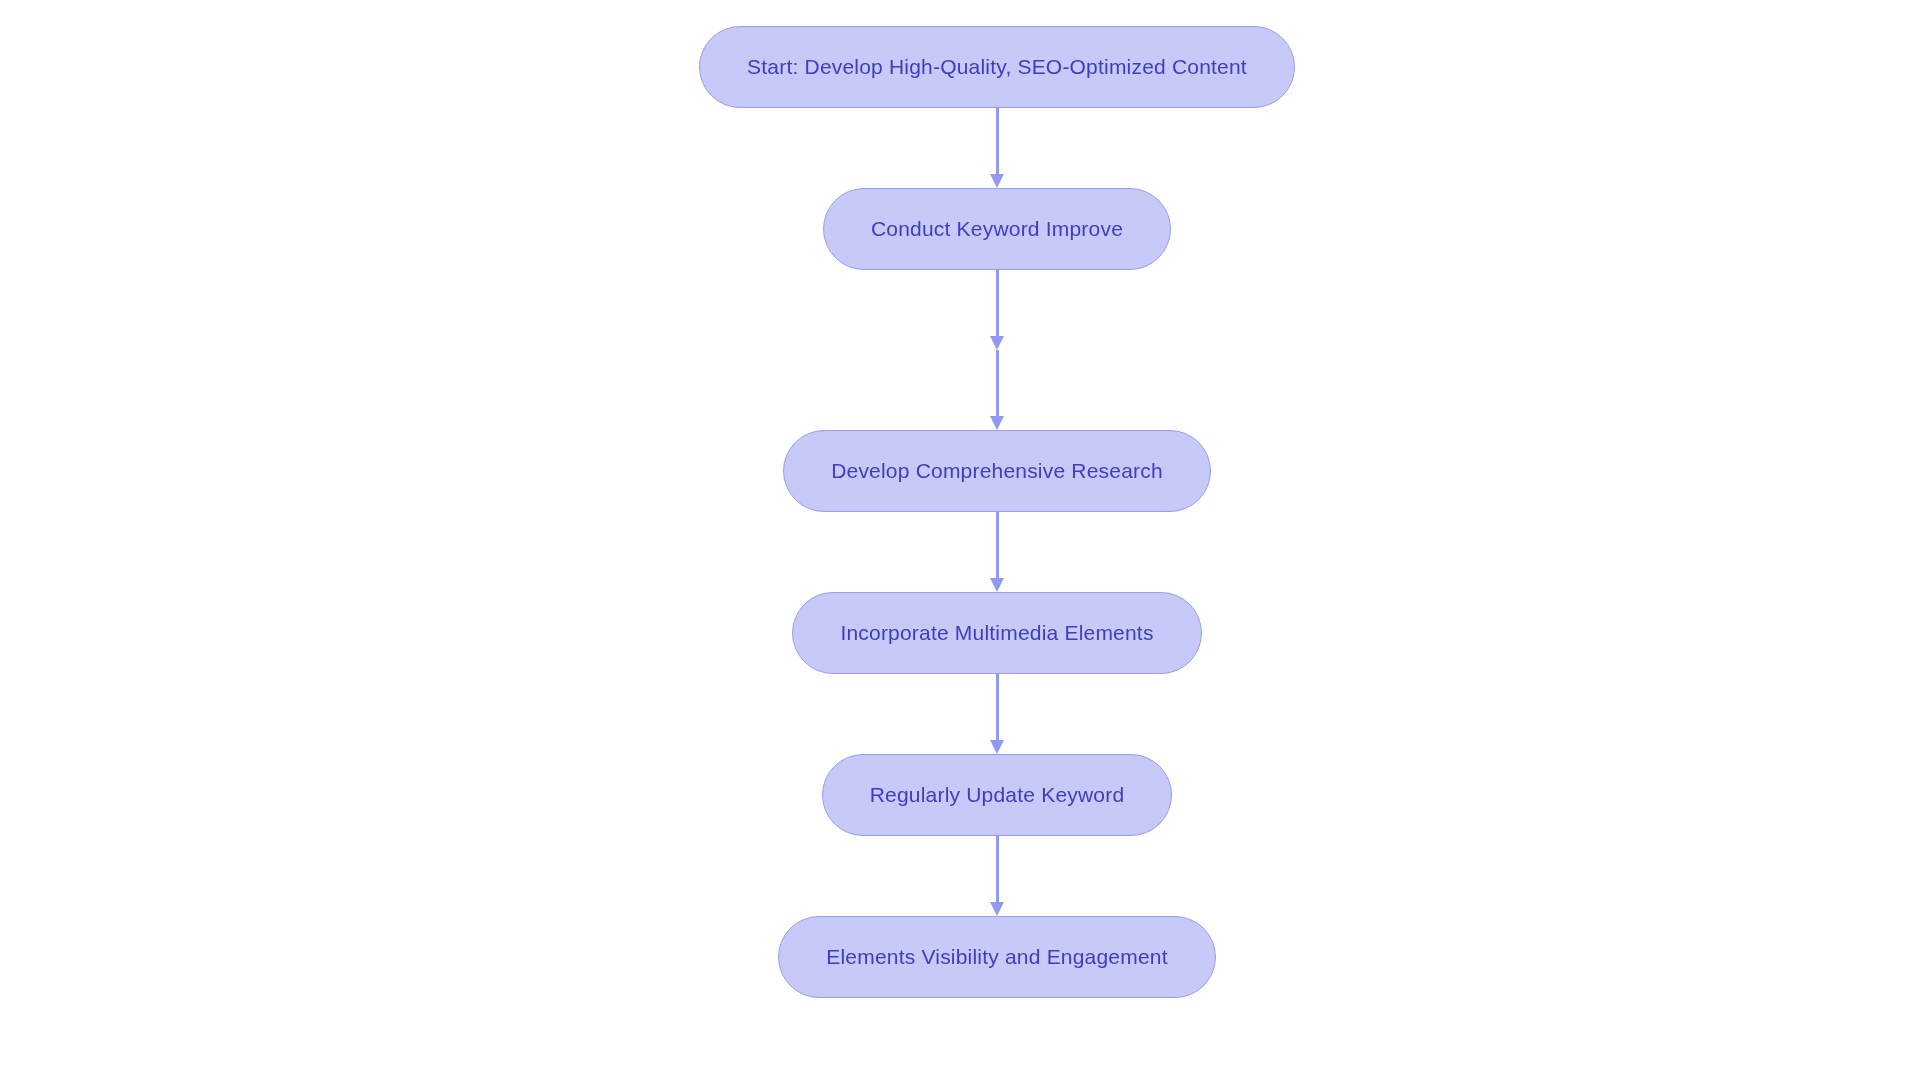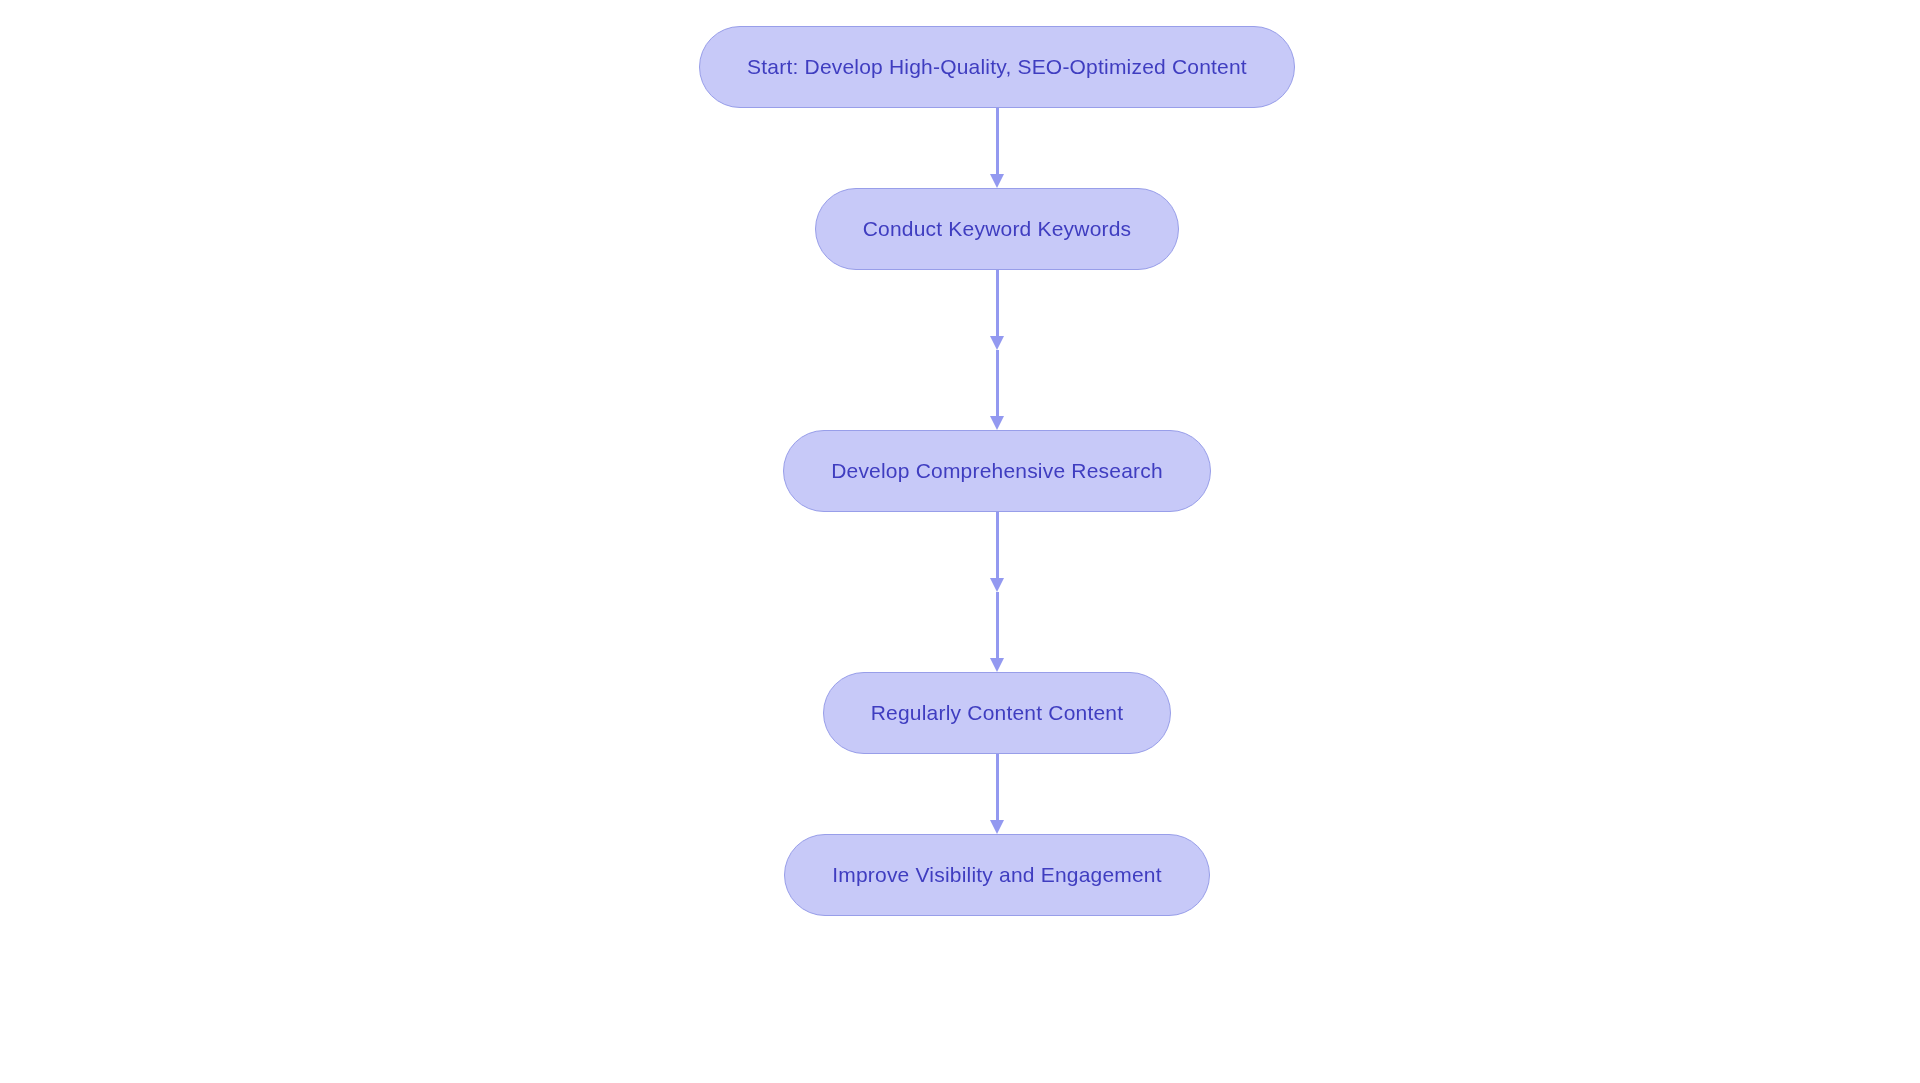--- a/index.html
+++ b/index.html
@@ -72,21 +72,21 @@
     <div class="node">
       <span>Start: Develop High-Quality, SEO-Optimized Content</span>
     </div>
 
     <div class="arrow">
       <div class="shaft"></div>
       <div class="head"></div>
     </div>
 
     <div class="node">
-      <span>Conduct Keyword Keywords</span>
+      <span>Conduct Keyword Improve</span>
     </div>
 
     <div class="arrow">
       <div class="shaft"></div>
       <div class="head"></div>
     </div>
 
 
     <div class="arrow">
       <div class="shaft"></div>
@@ -95,33 +95,36 @@
 
     <div class="node">
       <span>Develop Comprehensive Research</span>
     </div>
 
     <div class="arrow">
       <div class="shaft"></div>
       <div class="head"></div>
     </div>
 
-
-    <div class="arrow">
-      <div class="shaft"></div>
-      <div class="head"></div>
-    </div>
-
     <div class="node">
-      <span>Regularly Content Content</span>
+      <span>Incorporate Multimedia Elements</span>
     </div>
 
     <div class="arrow">
       <div class="shaft"></div>
       <div class="head"></div>
     </div>
 
     <div class="node">
-      <span>Improve Visibility and Engagement</span>
+      <span>Regularly Update Keyword</span>
+    </div>
+
+    <div class="arrow">
+      <div class="shaft"></div>
+      <div class="head"></div>
+    </div>
+
+    <div class="node">
+      <span>Elements Visibility and Engagement</span>
     </div>
 
   </div>
 </div>
 
 </body></html>

